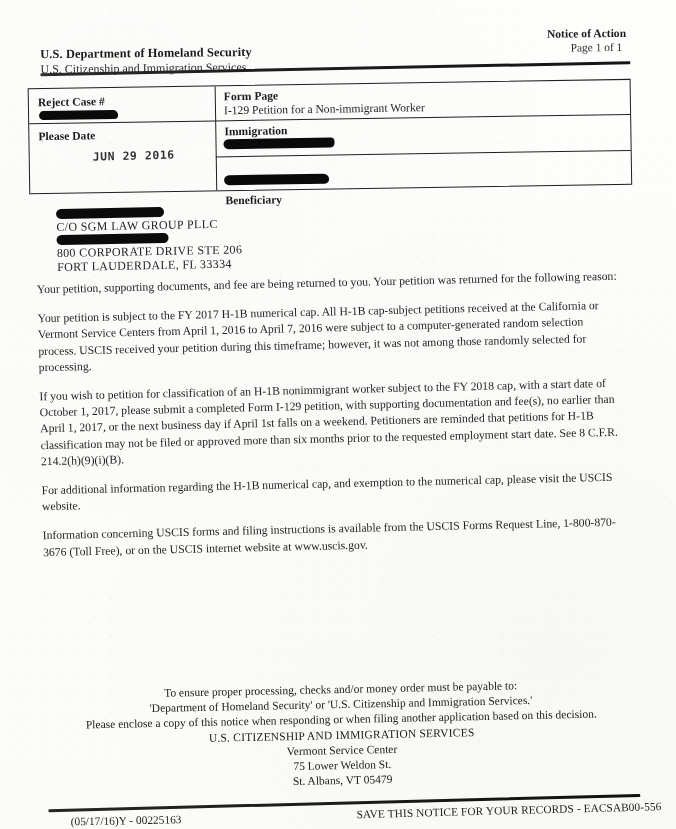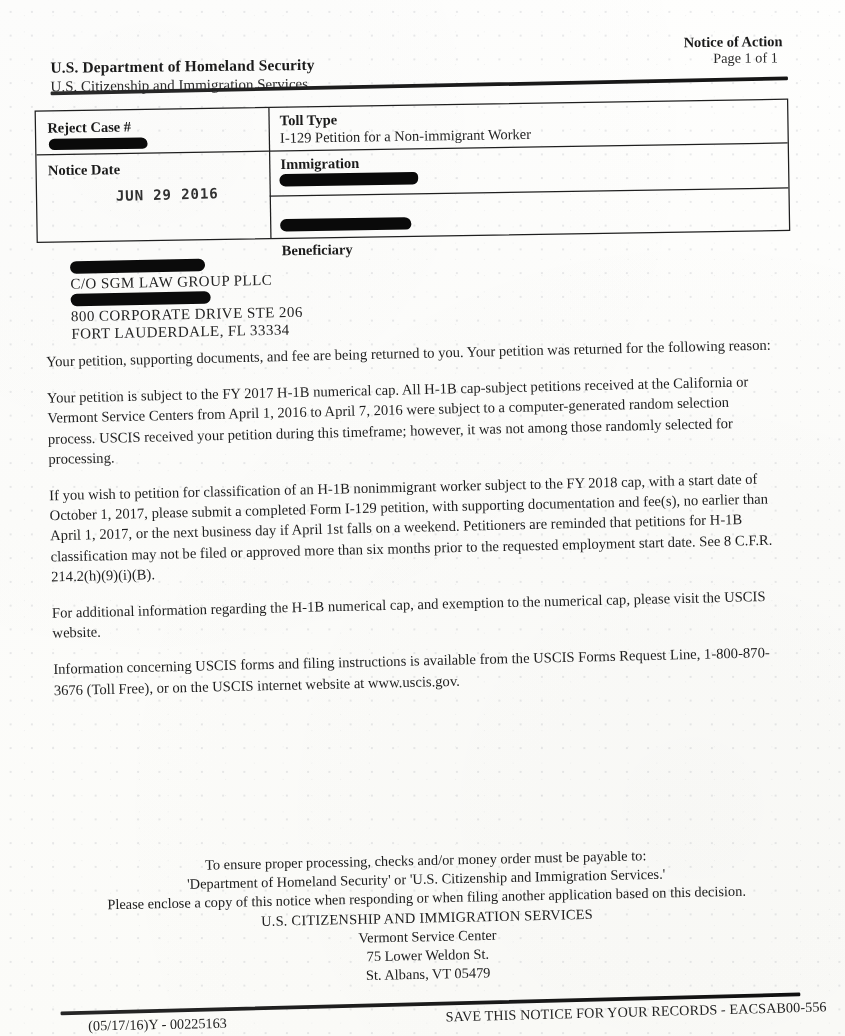--- a/index.html
+++ b/index.html
@@ -227,24 +227,24 @@
 
     <div id="tbl">
       <div class="vline"></div>
       <div class="h-left"></div>
       <div class="h-right1"></div>
       <div class="h-right2"></div>
 
       <div class="cell-label" style="left:9px; top:7px;">Reject Case #</div>
       <div class="redact r1" style="left:10px; top:22px; width:79px; height:9px;"></div>
 
-      <div class="cell-label" style="left:195px; top:4px;">Toll Type</div>
+      <div class="cell-label" style="left:195px; top:4px;">Form Page</div>
       <div class="cell-val" style="left:195px; top:18px;">I-129 Petition for a Non-immigrant Worker</div>
 
-      <div class="cell-label" style="left:9px; top:41px;">Notice Date</div>
+      <div class="cell-label" style="left:9px; top:41px;">Please Date</div>
       <div id="date-stamp">JUN 29 2016</div>
 
       <div class="cell-label" style="left:195px; top:39px;">Immigration</div>
       <div class="redact r2" style="left:194px; top:53px; width:111px; height:10px;"></div>
 
       <div class="cell-label" style="left:195px; top:75px;margin-top:33px;">Beneficiary</div>
       <div class="redact r1" style="left:194px; top:89px; width:105px; height:10px;"></div>
     </div>
 
     <div id="addr">

